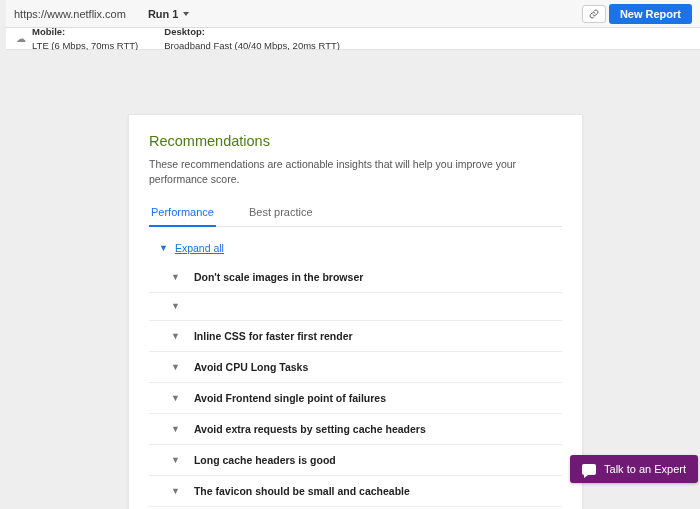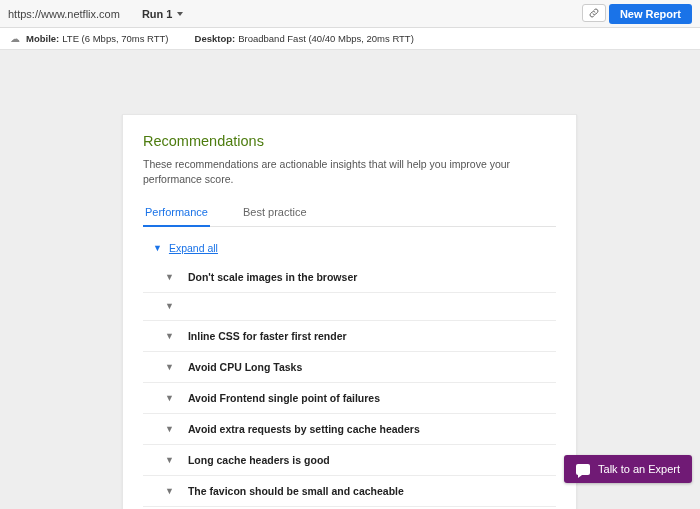--- a/index.html
+++ b/index.html
@@ -8,20 +8,21 @@
     width: 700px; height: 509px;
     overflow: hidden;
     background: #ffffff;
     font-family: "Liberation Sans", sans-serif;
   }
   .app {
     position: relative;
     width: 700px; height: 509px;
     background: #eeeeee;
     overflow: hidden;
+    padding-left: 6px;
   }
 
   
   .topbar {
     height: 28px;
     background: #f7f7f7;
     border-bottom: 1px solid #dddddd;
     display: flex;
     align-items: center;
     padding: 0 8px;
@@ -45,20 +46,21 @@
   .caret-down {
     width: 0; height: 0;
     border-left: 3.5px solid transparent;
     border-right: 3.5px solid transparent;
     border-top: 4.5px solid #555555;
     display: inline-block;
   }
   .topbar-right {
     margin-left: auto;
     display: flex;
+    align-items: center;
     gap: 3px;
   }
   .link-btn {
     width: 24px; height: 18px;
     border: 1px solid #cccccc;
     border-radius: 3px;
     background: #ffffff;
     display: flex;
     align-items: center;
     justify-content: center;
@@ -83,21 +85,21 @@
     border-bottom: 1px solid #e2e2e2;
     display: flex;
     align-items: center;
     padding: 0 10px;
     gap: 6px;
     font-size: 9.5px;
     color: #333333;
   }
   .cloud-icon { color: #888888; font-size: 10px; line-height: 1; }
   .env-label { font-weight: bold; }
-  .env-group { display: flex; gap: 3px; align-items: baseline; }
+  .env-group { display: flex; gap: 3px; align-items: baseline; flex-direction: column; }
   .env-sep { width: 14px; }
 
   
   .content {
     position: relative;
     width: 700px;
     height: 459px;
     background: #eeeeee;
     overflow: hidden;
   }

